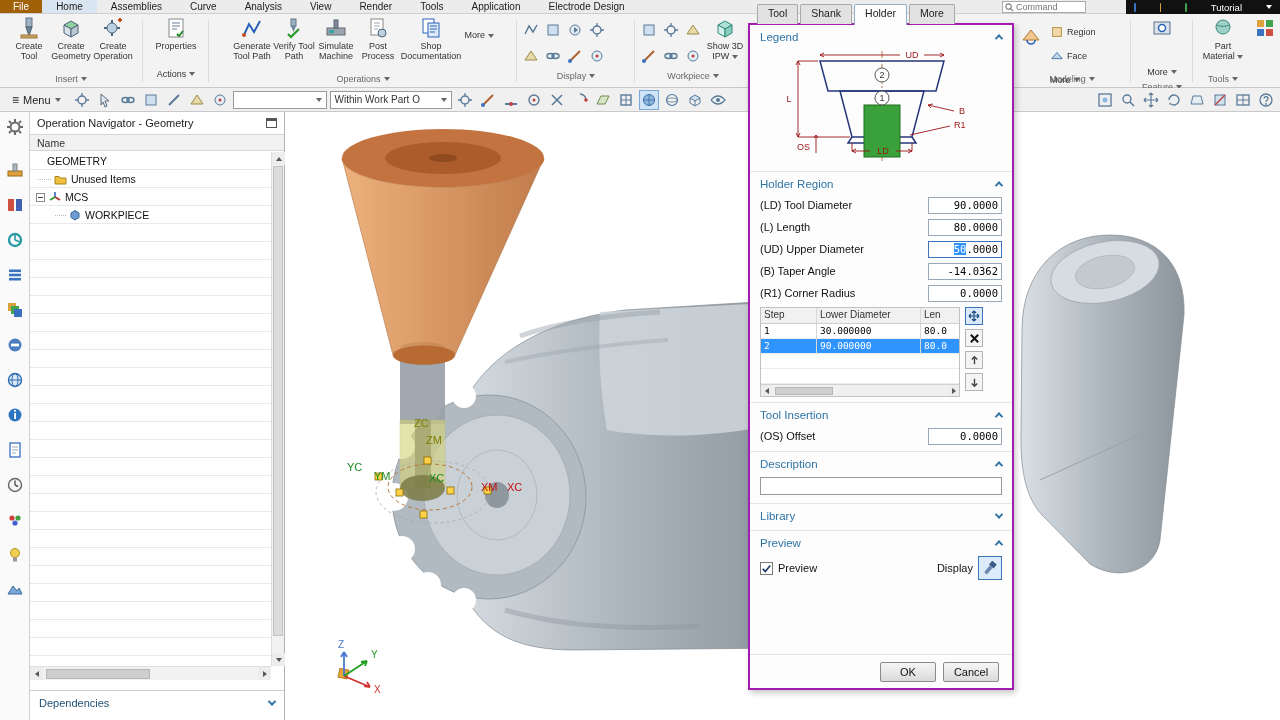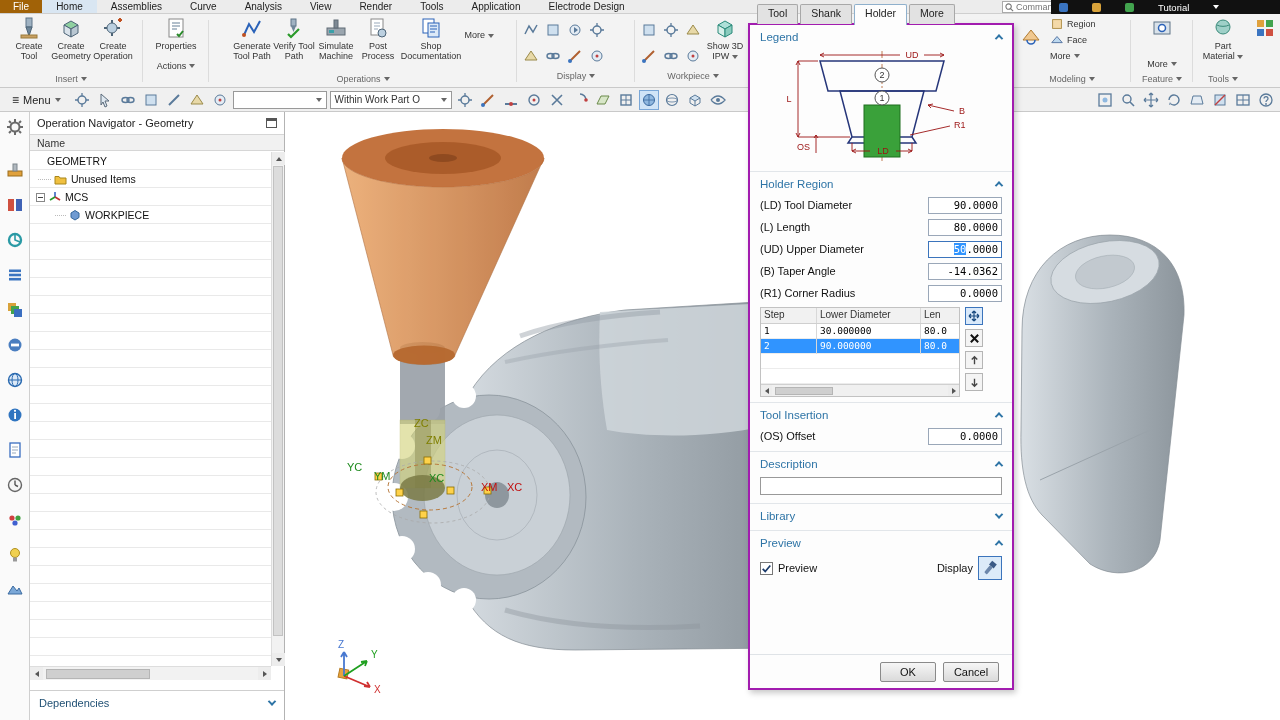--- a/index.html
+++ b/index.html
@@ -8,32 +8,32 @@
   .dar { width:0;height:0;border-left:3px solid transparent;border-right:3px solid transparent;border-top:4px solid #666;display:inline-block; }
   .dar.w { border-top-color:#fff; }
 
   
   .tabrow { position:absolute;left:0;top:0;width:1280px;height:14px;background:#ececec;border-bottom:1px solid #cfcfcf;display:flex;align-items:stretch;font-size:10px;z-index:30; }
   .file-tab { background:#a16207;color:#fff;padding:0 13px;display:flex;align-items:center; }
   .rtab { padding:0 14px;display:flex;align-items:center;color:#222; }
   .rtab.active { background:#d9e6f2; }
   .cmd-wrap { position:absolute;right:194px;top:1px;width:84px;height:12px;background:#fff;border:1px solid #aaa;display:flex;align-items:center;padding:0 2px;gap:2px; }
   .cmd-wrap input { border:none;outline:none;width:64px;font-size:9px;font-family:"Liberation Sans",sans-serif;color:#444;background:transparent; }
-  .tb-black { position:absolute;right:0;top:0;width:229px;height:14px;background:#111;display:flex;align-items:center;gap:24px;padding:0 8px;color:#fff;font-size:9.5px; }
+  .tb-black { position:absolute;right:0;top:0;width:154px;height:14px;background:#111;display:flex;align-items:center;gap:24px;padding:0 8px;color:#fff;font-size:9.5px; }
   .tb-dot { width:9px;height:9px;border-radius:2px;display:inline-block; }
 
   
   .ribbon { position:absolute;top:14px;left:0;width:1280px;height:74px;background:#f3f3f3;border-bottom:1px solid #c9c9c9;z-index:20; }
   .rgroup { position:absolute;top:0;height:74px; }
   .rg-items { display:flex;align-items:flex-start;justify-content:center;height:58px;padding-top:2px; }
   .rg-label { height:14px;font-size:9px;color:#666;display:flex;align-items:center;justify-content:center;gap:3px; }
   .vsep { position:absolute;top:6px;height:62px;width:1px;background:#dcdcdc; }
   .bigbtn { width:42px;text-align:center;font-size:9px;color:#333;line-height:10px;cursor:default; }
   .bigbtn svg { width:24px;height:24px;display:block;margin:0 auto 1px; }
-  .minirow { display:flex;align-items:center;gap:3px;font-size:9px;color:#333;height:16px;padding:0 2px; }
+  .minirow { display:flex;align-items:center;gap:3px;font-size:9px;color:#333;height:16px;padding:0 2px;margin-top:8px; }
   .minirow svg { width:14px;height:14px; }
   .smicon { width:20px;height:20px;display:inline-flex;align-items:center;justify-content:center; }
   .smicon svg { width:16px;height:16px; }
   .icongrid { display:grid;grid-template-columns:repeat(4,22px);grid-auto-rows:26px;justify-items:center;align-items:center;padding-top:3px; }
   .icongrid3 { display:grid;grid-template-columns:repeat(3,22px);grid-auto-rows:26px;justify-items:center;align-items:center;padding-top:3px; }
 
   
   .toolbar { position:absolute;top:88px;left:0;width:1280px;height:24px;background:#f0f0f0;border-bottom:1px solid #c9c9c9;display:flex;align-items:center;gap:3px;padding:0 4px;z-index:20; }
   .menu-btn { display:flex;align-items:center;gap:4px;padding:0 7px;height:20px;font-size:11px;border:1px solid transparent; }
   .tbi { width:20px;height:20px;display:inline-flex;align-items:center;justify-content:center;border:1px solid transparent; }

